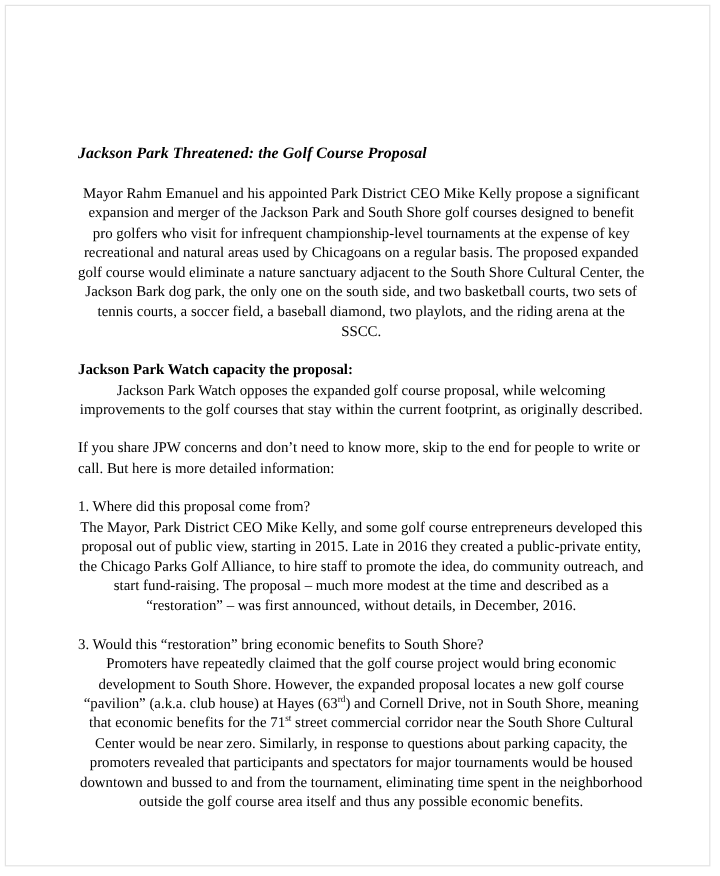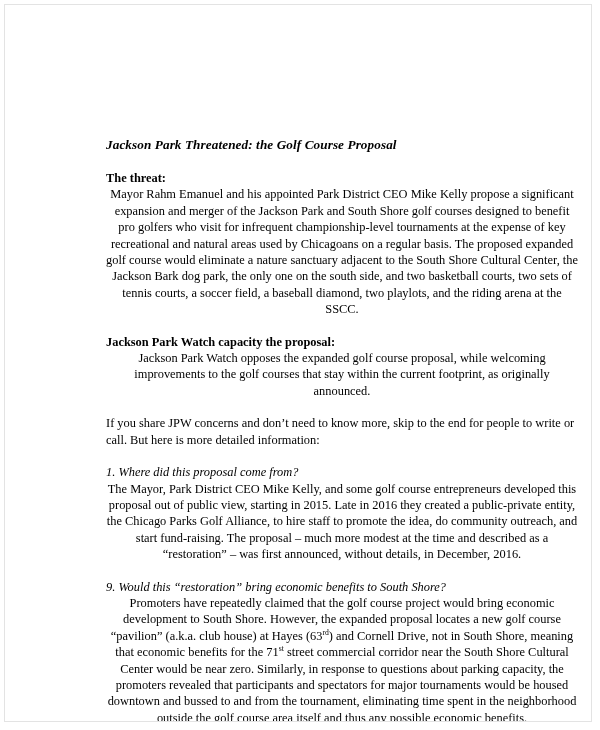--- a/index.html
+++ b/index.html
@@ -23,43 +23,41 @@
     height: 718px;
     background: #ffffff;
     border: 1px solid #e3e3e3;
     box-sizing: border-box;
     overflow: hidden;
   }
 
   #doc-body {
     position: absolute;
     left: 60px;
-    top: 132px;
+    top: 115px;
     width: 472px;
-    margin-left: 41px;
   }
 
   .doc-title {
     font-weight: bold;
     font-style: italic;
     font-size: 13.2px;
     line-height: 16px;
     letter-spacing: 0.1px;
     margin: 0 0 17px 0;
   }
 
   .section-head {
     font-weight: bold;
     font-size: 12.4px;
     line-height: 16.4px;
     margin: 0;
   }
 
   .q-head {
-    font-style: italic;
     font-size: 12.4px;
     line-height: 16.4px;
     margin: 0;
   }
 
   .para {
     font-size: 12.4px;
     line-height: 16.4px;
     margin: 0;
     text-align: center;
@@ -80,40 +78,39 @@
   }
 </style>
 </head>
 <body>
 
 <div id="page-sheet">
   <div id="doc-body">
 
     <h1 class="doc-title">Jackson Park Threatened: the Golf Course Proposal</h1>
 
-    <p class="section-head">The threat:</p>
 
     <p class="para">Mayor Rahm Emanuel and his appointed Park District CEO Mike Kelly propose a significant expansion and merger of the Jackson Park and South Shore golf courses designed to benefit pro golfers who visit for infrequent championship-level tournaments at the expense of key recreational and natural areas used by Chicagoans on a regular basis.  The proposed expanded golf course would eliminate a nature sanctuary adjacent to the South Shore Cultural Center, the Jackson Bark dog park, the only one on the south side, and two basketball courts, two sets of tennis courts, a soccer field, a baseball diamond, two playlots, and the riding arena at the SSCC.</p>
 
     <div class="gap-md"></div>
 
     <p class="section-head">Jackson Park Watch capacity the proposal:</p>
 
-    <p class="para">Jackson Park Watch opposes the expanded golf course proposal, while welcoming improvements to the golf courses that stay within the current footprint, as originally announced.</p>
+    <p class="para">Jackson Park Watch opposes the expanded golf course proposal, while welcoming improvements to the golf courses that stay within the current footprint, as originally described.</p>
 
     <div class="gap-md"></div>
 
     <p class="callout">If you share JPW concerns and don’t need to know more, skip to the end for people to write or call.  But here is more detailed information:</p>
 
     <div class="gap-md"></div>
 
     <p class="q-head">1. Where did this proposal come from?</p>
 
     <p class="para">The Mayor, Park District CEO Mike Kelly, and some golf course entrepreneurs developed this proposal out of public view, starting in 2015.  Late in 2016 they created a public-private entity, the Chicago Parks Golf Alliance, to hire staff to promote the idea, do community outreach, and start fund-raising.  The proposal – much more modest at the time and described as a “restoration” – was first announced, without details, in December, 2016.</p>
 
     <div class="gap-md"></div>
 
-    <p class="q-head">9. Would this “restoration” bring economic benefits to South Shore?</p>
+    <p class="q-head">3. Would this “restoration” bring economic benefits to South Shore?</p>
 
     <p class="para"><span>Promoters have repeatedly claimed that the golf course project would bring economic development to South Shore.   However, the expanded proposal locates a new golf course “pavilion” (a.k.a. club house) at Hayes (63</span><sup>rd</sup><span>) and Cornell Drive, not in South Shore, meaning that economic benefits for the 71</span><sup>st</sup><span> street commercial corridor near the South Shore Cultural Center would be near zero.  Similarly, in response to questions about parking capacity, the promoters revealed that participants and spectators for major tournaments would be housed downtown and bussed to and from the tournament, eliminating time spent in the neighborhood outside the golf course area itself and thus any possible economic benefits.</span></p>
 
   </div>
 </div>
 
 </body></html>

